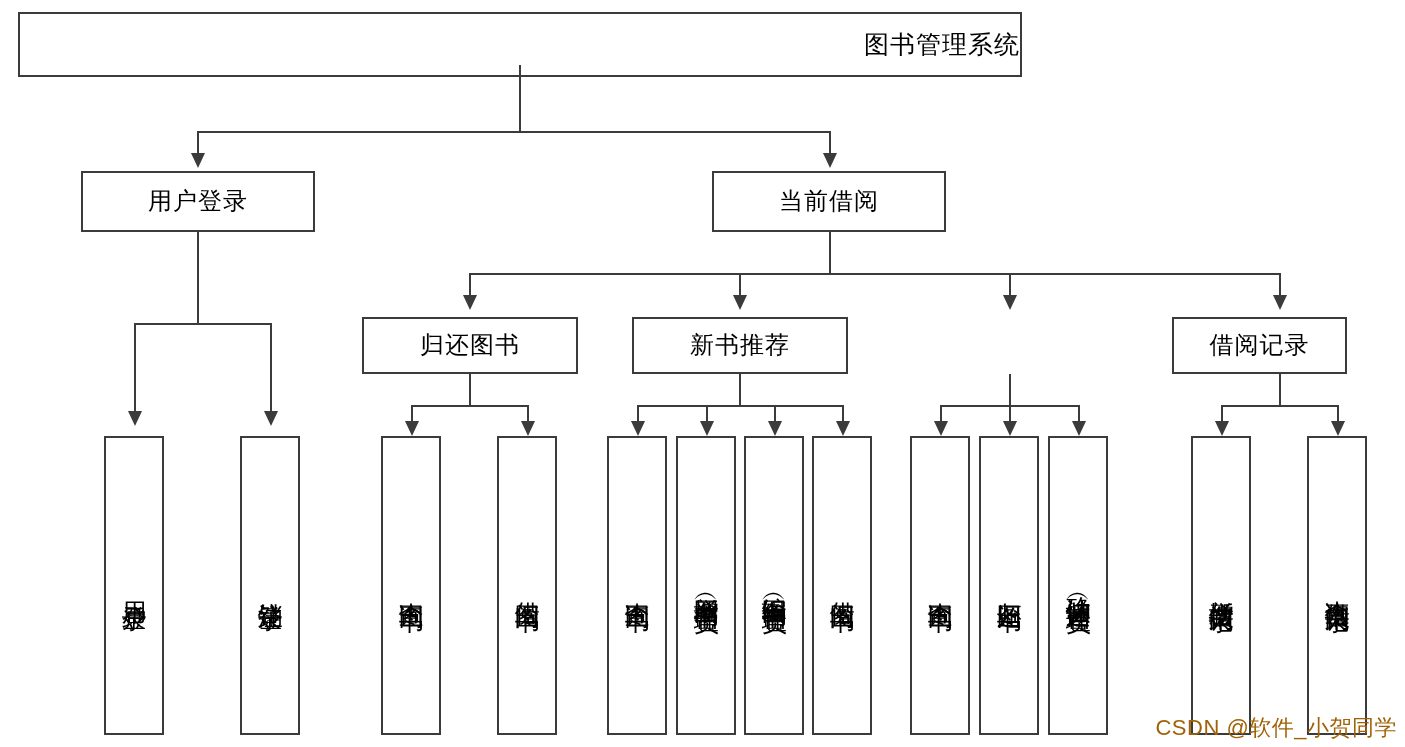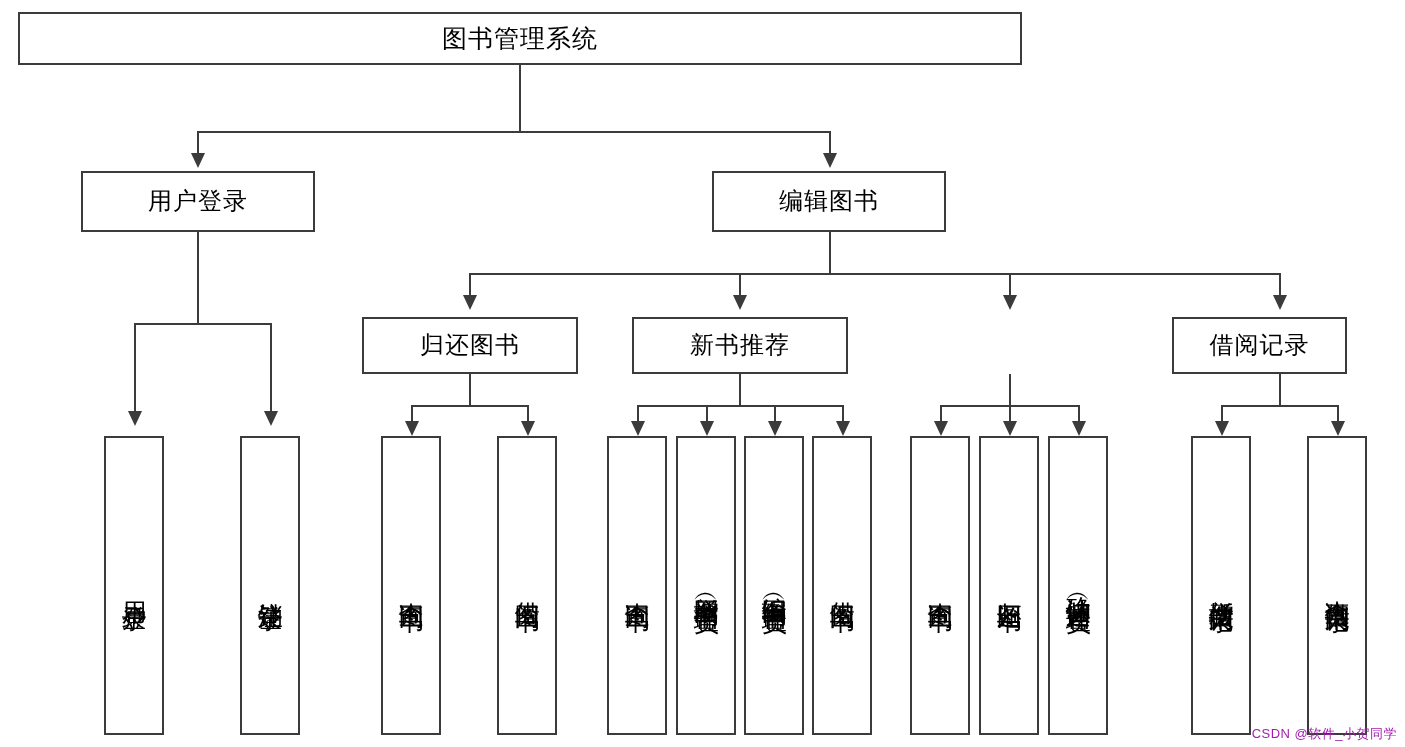--- a/index.html
+++ b/index.html
@@ -62,50 +62,50 @@
     width:0;height:0;
     border-left:7px solid transparent;
     border-right:7px solid transparent;
     border-top:15px solid #3b3b3b;
   }
   
   #watermark{
     position:absolute;
     right:8px;
     bottom:4px;
-    font-size:13px;
-    color:#a21caf;
+    font-size:22px;
+    color:#a16207;
     letter-spacing:0.5px;
     white-space:nowrap;
     pointer-events:none;
   }
 </style>
 </head>
 <body>
 
 <div id="canvas">
 
-  <div class="node h root" style="left:18px;top:12px;width:1004px;height:53px;">
+  <div class="node h root" style="left:18px;top:12px;width:1004px;height:65px;justify-content:flex-end;">
     <span>图书管理系统</span>
   </div>
 
   <div class="ln v" style="left:519px;top:65px;height:67px;"></div>
 
   <div class="ln h" style="left:197px;top:131px;width:634px;"></div>
 
   <div class="ln v" style="left:197px;top:131px;height:24px;"></div>
   <div class="arrow" style="left:191px;top:153px;"></div>
   <div class="ln v" style="left:829px;top:131px;height:24px;"></div>
   <div class="arrow" style="left:823px;top:153px;"></div>
 
   <div class="node h" style="left:81px;top:171px;width:234px;height:61px;">
     <span>用户登录</span>
   </div>
   <div class="node h" style="left:712px;top:171px;width:234px;height:61px;">
-    <span>编辑图书</span>
+    <span>当前借阅</span>
   </div>
 
   <div class="ln v" style="left:197px;top:232px;height:92px;"></div>
   <div class="ln h" style="left:134px;top:323px;width:137px;"></div>
   <div class="ln v" style="left:134px;top:323px;height:90px;"></div>
   <div class="arrow" style="left:128px;top:411px;"></div>
   <div class="ln v" style="left:270px;top:323px;height:90px;"></div>
   <div class="arrow" style="left:264px;top:411px;"></div>
 
   <div class="ln v" style="left:829px;top:232px;height:42px;"></div>

